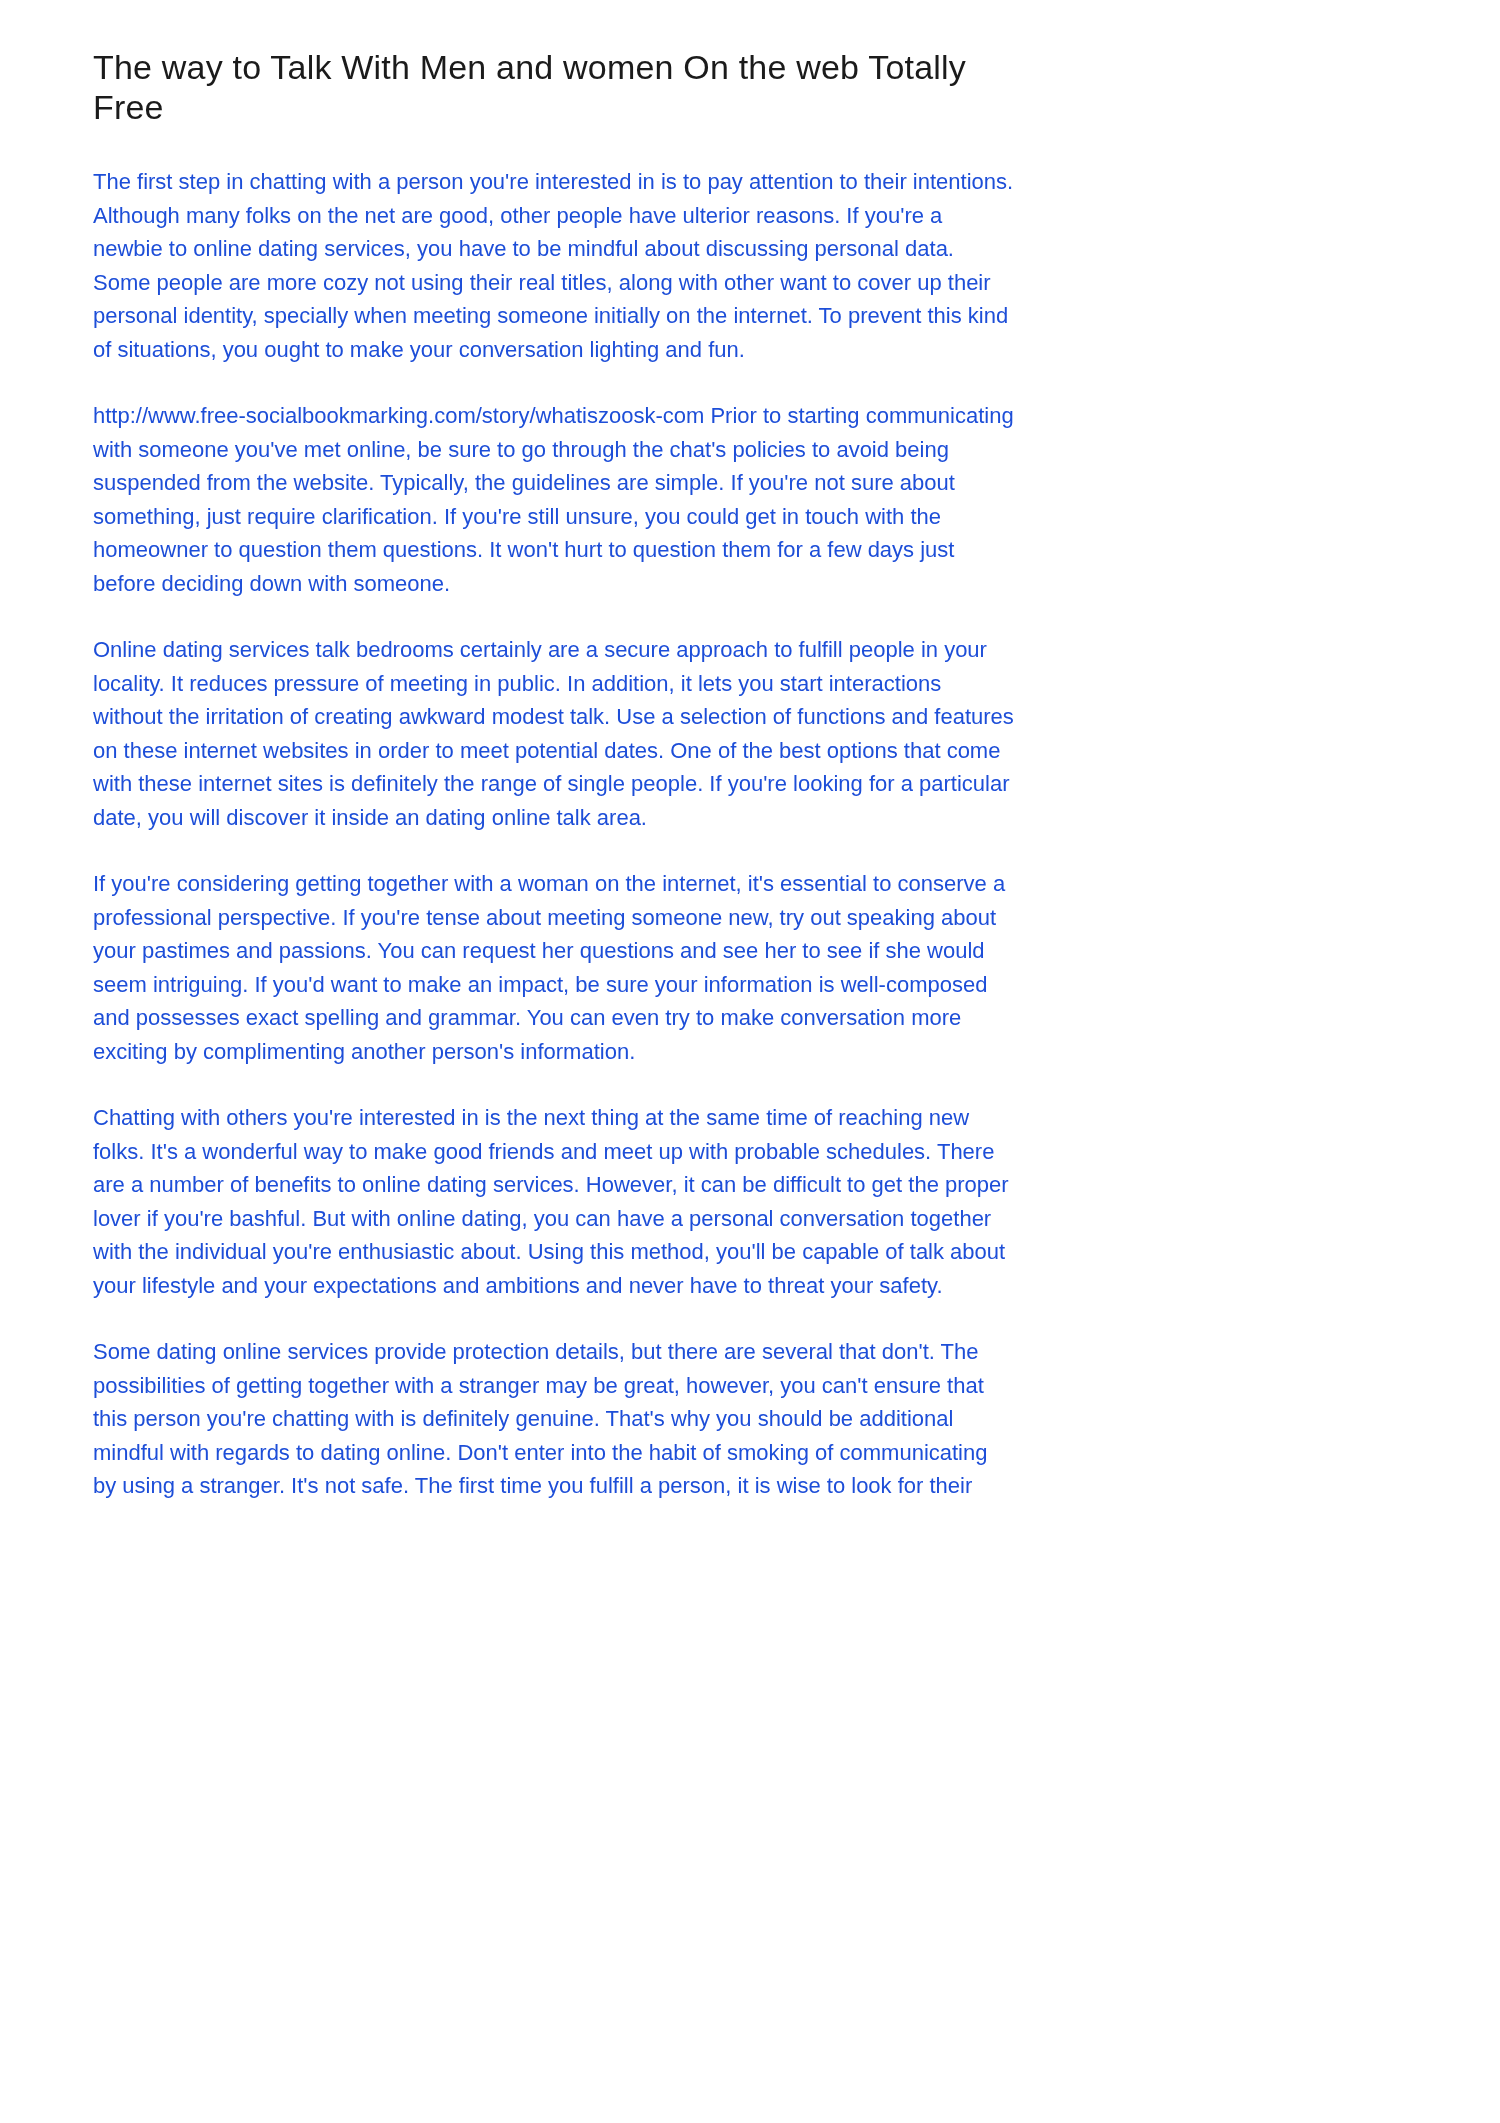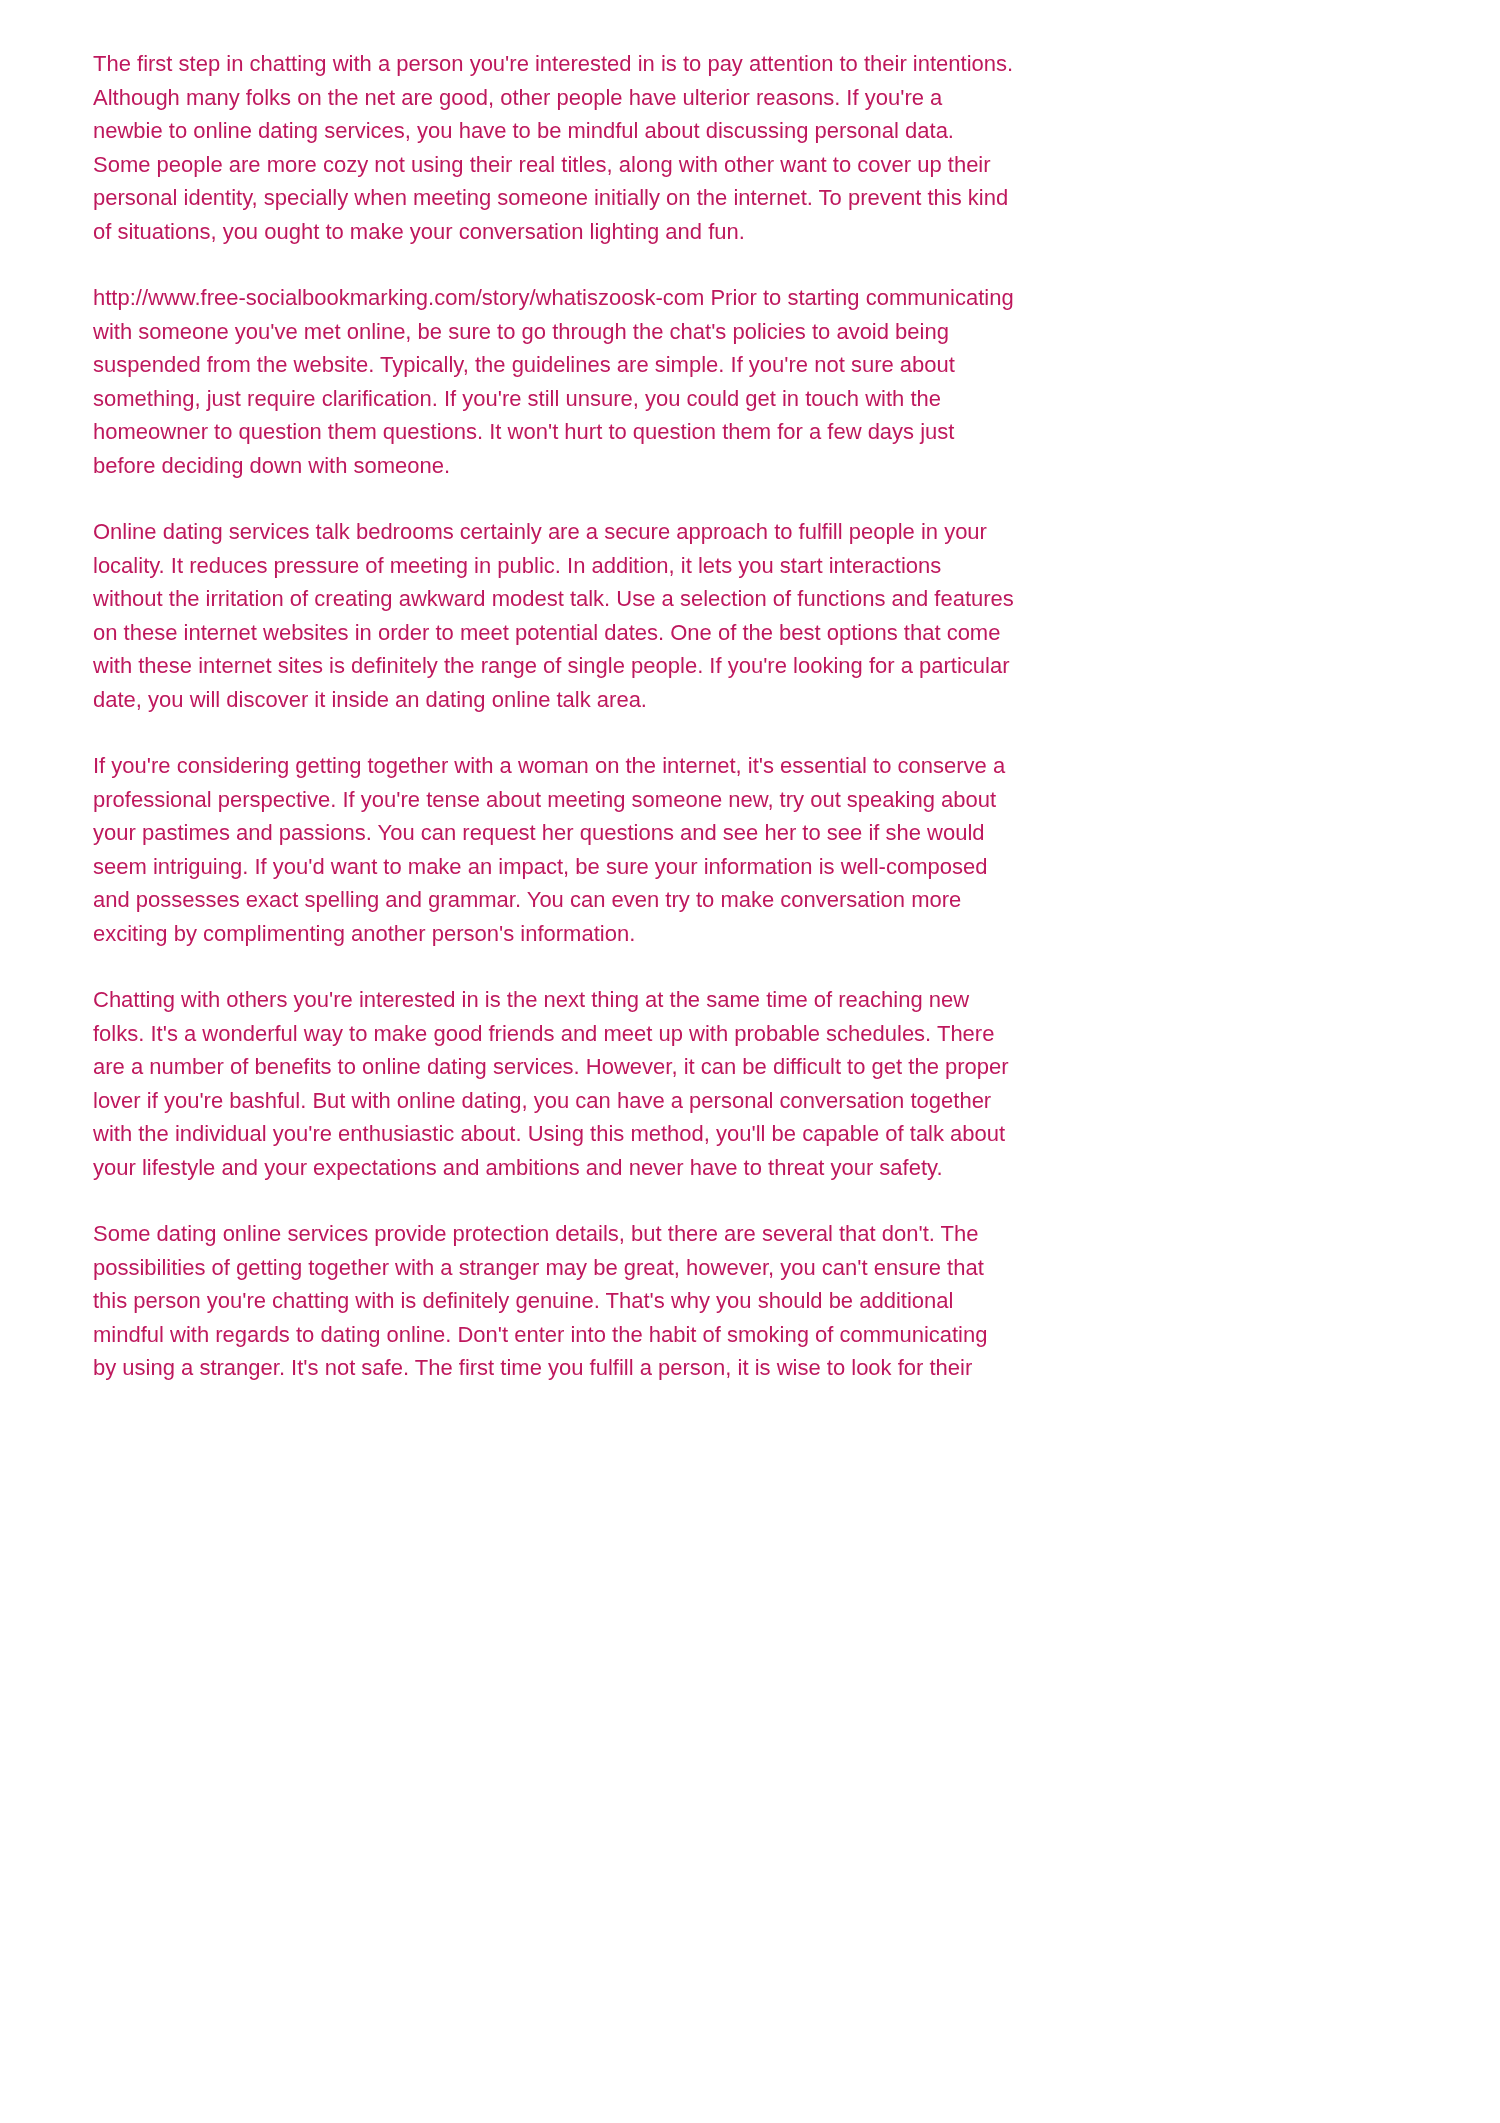--- a/index.html
+++ b/index.html
@@ -24,29 +24,30 @@
     font-weight: 400;
     line-height: 1.18;
     letter-spacing: 0.2px;
     color: #1b1b1b;
     margin: 0 0 38px 0;
   }
   .article-paragraph {
     font-size: 22px;
     font-weight: 400;
     line-height: 33.5px;
-    color: #be185d;
+    color: #1d4ed8;
     margin: 0 0 33px 0;
     word-wrap: break-word;
   }
 </style>
 </head>
 <body>
 
 <div class="page">
+  <h1 class="article-title">The way to Talk With Men and women On the web Totally Free</h1>
 
   <p class="article-paragraph">The first step in chatting with a person you're interested in is to pay attention to their intentions. Although many folks on the net are good, other people have ulterior reasons. If you're a newbie to online dating services, you have to be mindful about discussing personal data. Some people are more cozy not using their real titles, along with other want to cover up their personal identity, specially when meeting someone initially on the internet. To prevent this kind of situations, you ought to make your conversation lighting and fun.</p>
 
   <p class="article-paragraph">http://www.free-socialbookmarking.com/story/whatiszoosk-com Prior to starting communicating with someone you've met online, be sure to go through the chat's policies to avoid being suspended from the website. Typically, the guidelines are simple. If you're not sure about something, just require clarification. If you're still unsure, you could get in touch with the homeowner to question them questions. It won't hurt to question them for a few days just before deciding down with someone.</p>
 
   <p class="article-paragraph">Online dating services talk bedrooms certainly are a secure approach to fulfill people in your locality. It reduces pressure of meeting in public. In addition, it lets you start interactions without the irritation of creating awkward modest talk. Use a selection of functions and features on these internet websites in order to meet potential dates. One of the best options that come with these internet sites is definitely the range of single people. If you're looking for a particular date, you will discover it inside an dating online talk area.</p>
 
   <p class="article-paragraph">If you're considering getting together with a woman on the internet, it's essential to conserve a professional perspective. If you're tense about meeting someone new, try out speaking about your pastimes and passions. You can request her questions and see her to see if she would seem intriguing. If you'd want to make an impact, be sure your information is well-composed and possesses exact spelling and grammar. You can even try to make conversation more exciting by complimenting another person's information.</p>
 
   <p class="article-paragraph">Chatting with others you're interested in is the next thing at the same time of reaching new folks. It's a wonderful way to make good friends and meet up with probable schedules. There are a number of benefits to online dating services. However, it can be difficult to get the proper lover if you're bashful. But with online dating, you can have a personal conversation together with the individual you're enthusiastic about. Using this method, you'll be capable of talk about your lifestyle and your expectations and ambitions and never have to threat your safety.</p>

